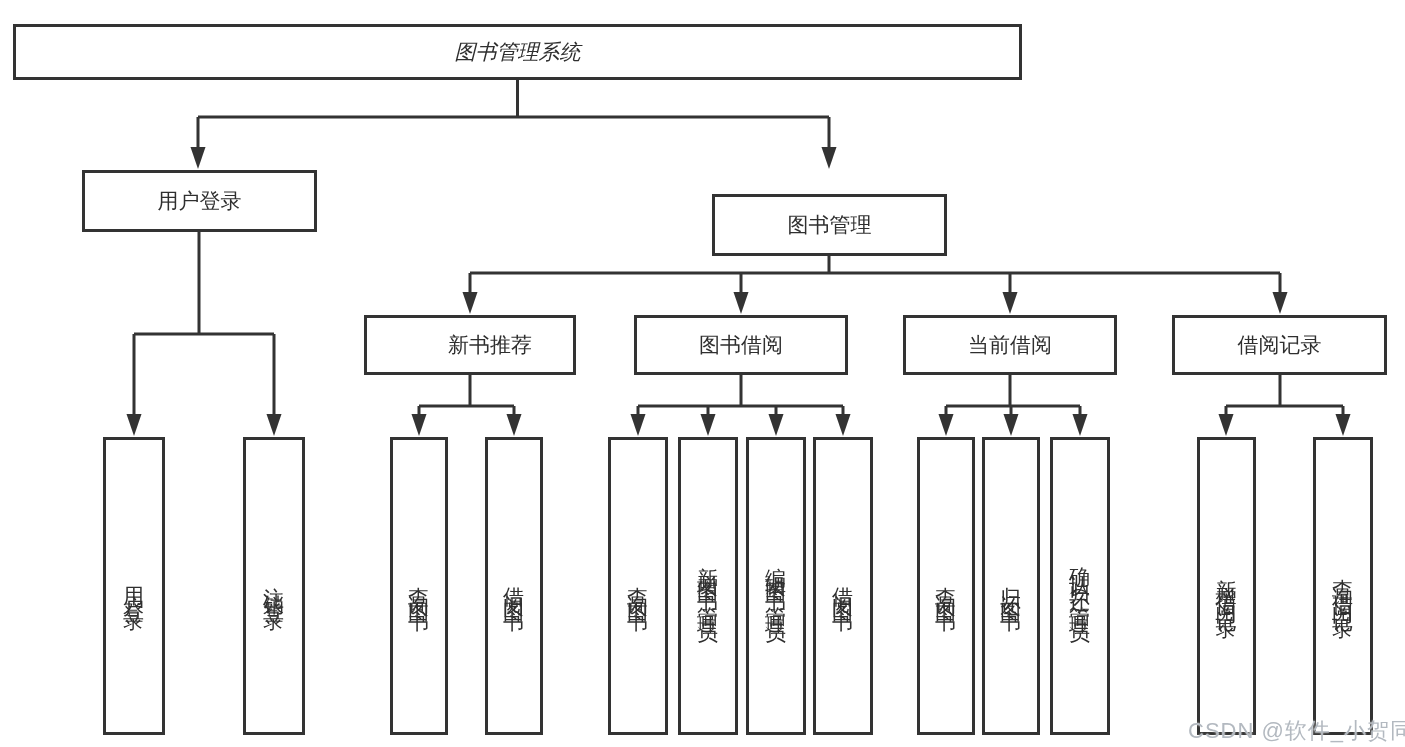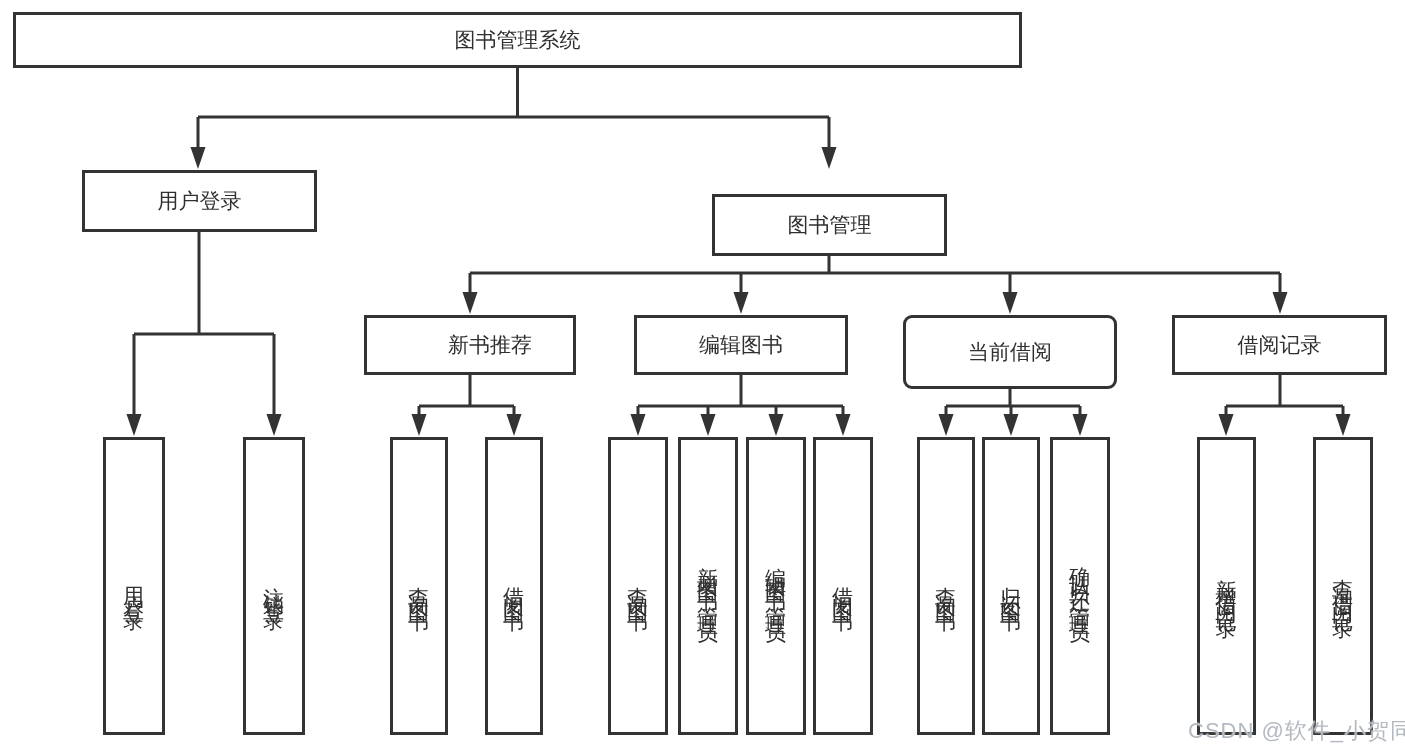--- a/index.html
+++ b/index.html
@@ -81,38 +81,38 @@
 
       <polygon points="938.5,414 953.5,414 946,436"></polygon>
       <polygon points="1003.5,414 1018.5,414 1011,436"></polygon>
       <polygon points="1072.5,414 1087.5,414 1080,436"></polygon>
 
       <polygon points="1218.5,414 1233.5,414 1226,436"></polygon>
       <polygon points="1335.5,414 1350.5,414 1343,436"></polygon>
     </g>
   </svg>
 
-  <div class="box" style="left:13px;top:12px;width:1009px;height:56px;">
+  <div class="box" style="left:13px;top:24px;width:1009px;height:56px;font-style:italic;">
     <span class="label">图书管理系统</span>
   </div>
 
   <div class="box" style="left:82px;top:170px;width:235px;height:62px;">
     <span class="label">用户登录</span>
   </div>
   <div class="box" style="left:712px;top:170px;width:235px;height:62px;margin-top:24px;">
     <span class="label">图书管理</span>
   </div>
 
   <div class="box" style="left:364px;top:315px;width:212px;height:60px;padding-left:40px;">
     <span class="label">新书推荐</span>
   </div>
   <div class="box" style="left:634px;top:315px;width:214px;height:60px;">
-    <span class="label">编辑图书</span>
+    <span class="label">图书借阅</span>
   </div>
-  <div class="box" style="left:903px;top:315px;width:214px;height:74px;border-radius:9px;">
+  <div class="box" style="left:903px;top:315px;width:214px;height:60px;">
     <span class="label">当前借阅</span>
   </div>
   <div class="box" style="left:1172px;top:315px;width:215px;height:60px;">
     <span class="label">借阅记录</span>
   </div>
 
   <div class="box vbox" style="left:103px;top:437px;width:62px;height:298px;">
     <span class="label">用户登录</span>
   </div>
   <div class="box vbox" style="left:243px;top:437px;width:62px;height:298px;">

